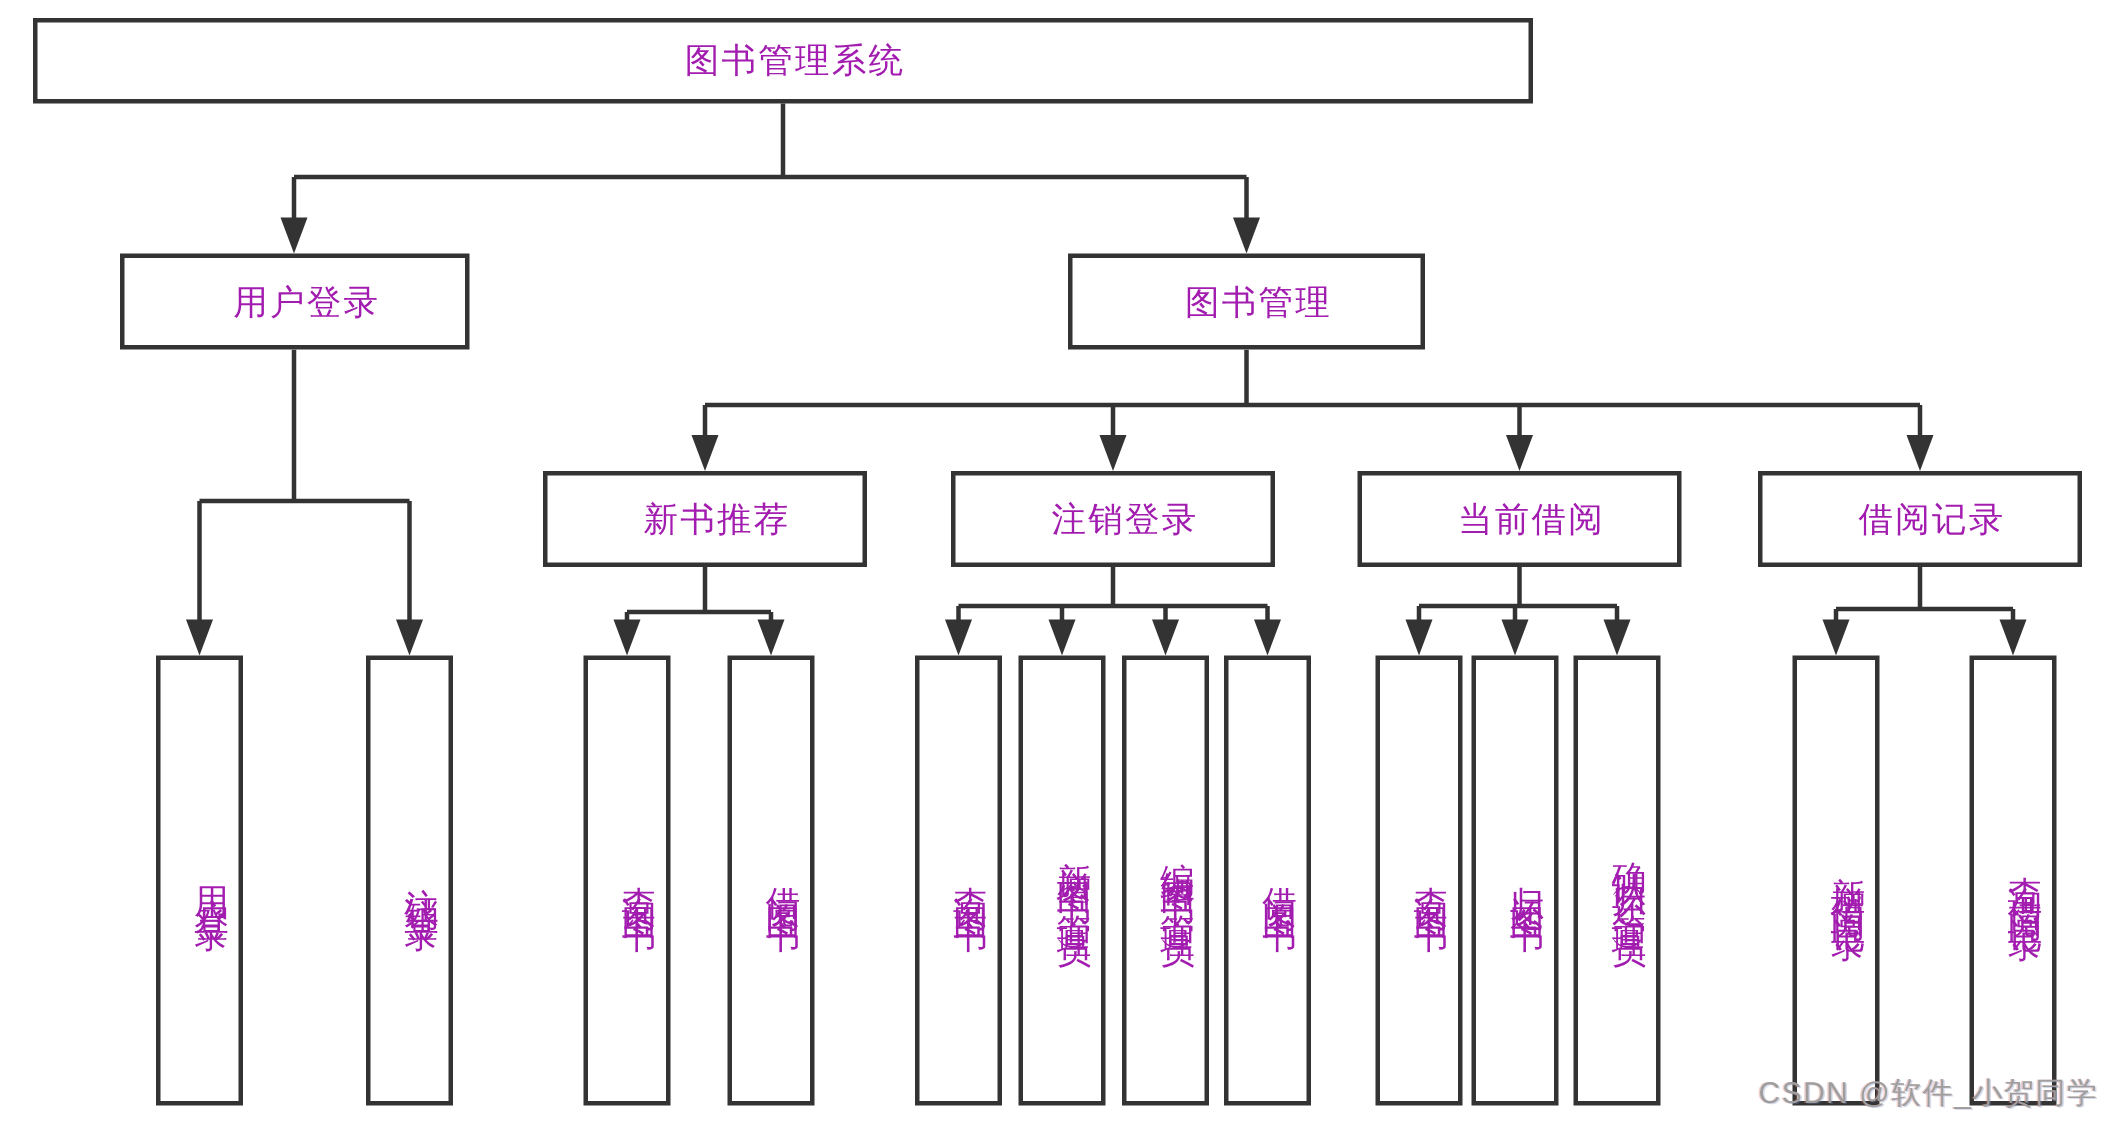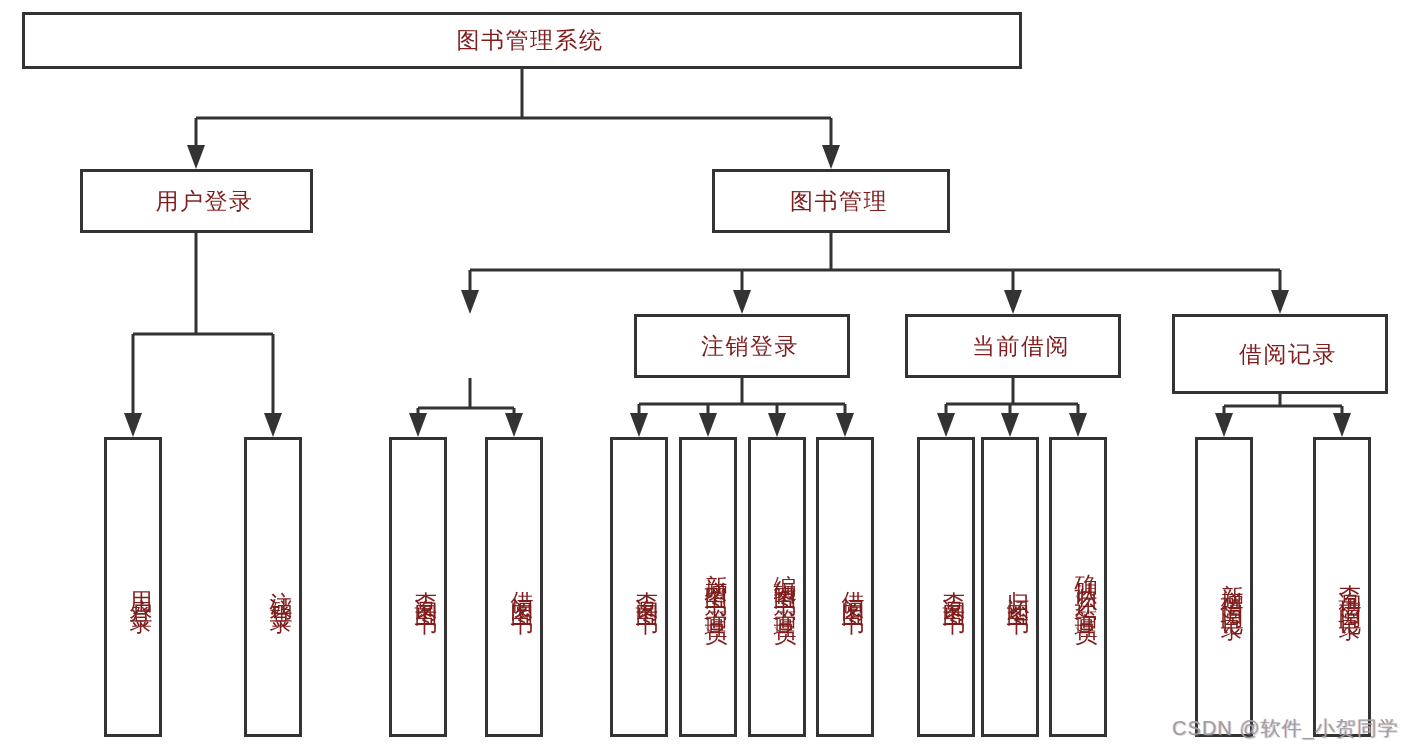--- a/index.html
+++ b/index.html
@@ -15,41 +15,41 @@
   .box{
     position:absolute;
     box-sizing:border-box;
     border:3px solid #333333;
     background:#ffffff;
     display:flex;
     align-items:center;
     justify-content:center;
     font-size:23px;
     letter-spacing:1.5px;
-    color:#7f1d1d;
+    color:#a21caf;
     white-space:nowrap;
     padding-left:16px;
   }
   .leaf{
     writing-mode:vertical-rl;
     text-orientation:mixed;
     letter-spacing:7px;
     white-space:normal;
     line-height:1;
   }
   
   #n-root{left:22px;top:12px;width:1000px;height:57px;}
   
   #n-l2a{left:80px;top:169px;width:233px;height:64px;}
   #n-l2b{left:712px;top:169px;width:238px;height:64px;text-align:right;}
   
   #n-l3a{left:362px;top:314px;width:216px;height:64px;}
   #n-l3b{left:634px;top:314px;width:216px;height:64px;}
   #n-l3c{left:905px;top:314px;width:216px;height:64px;}
-  #n-l3d{left:1172px;top:314px;width:216px;height:80px;}
+  #n-l3d{left:1172px;top:314px;width:216px;height:64px;}
   
   .leaf{top:437px;width:58px;height:300px;}
   #lf-1{left:104px;}  #lf-2{left:244px;}
   #lf-3{left:389px;}  #lf-4{left:485px;}
   #lf-5{left:610px;}  #lf-6{left:679px;}
   #lf-7{left:748px;}  #lf-8{left:816px;}
   #lf-9{left:917px;}  #lf-10{left:981px;}
   #lf-11{left:1049px;}
   #lf-12{left:1195px;} #lf-13{left:1313px;}
   #watermark{
@@ -93,20 +93,21 @@
                M1215 413 L1233 413 L1224 437 Z
                M1333 413 L1351 413 L1342 437 Z"></path>
     </g>
   </svg>
 
   <div id="n-root" class="box">图书管理系统</div>
 
   <div id="n-l2a" class="box">用户登录</div>
   <div id="n-l2b" class="box">图书管理</div>
 
+  <div id="n-l3a" class="box">新书推荐</div>
   <div id="n-l3b" class="box">注销登录</div>
   <div id="n-l3c" class="box">当前借阅</div>
   <div id="n-l3d" class="box">借阅记录</div>
 
   <div id="lf-1" class="box leaf">用户登录</div>
   <div id="lf-2" class="box leaf">注销登录</div>
 
   <div id="lf-3" class="box leaf">查询图书</div>
   <div id="lf-4" class="box leaf">借阅图书</div>
 

